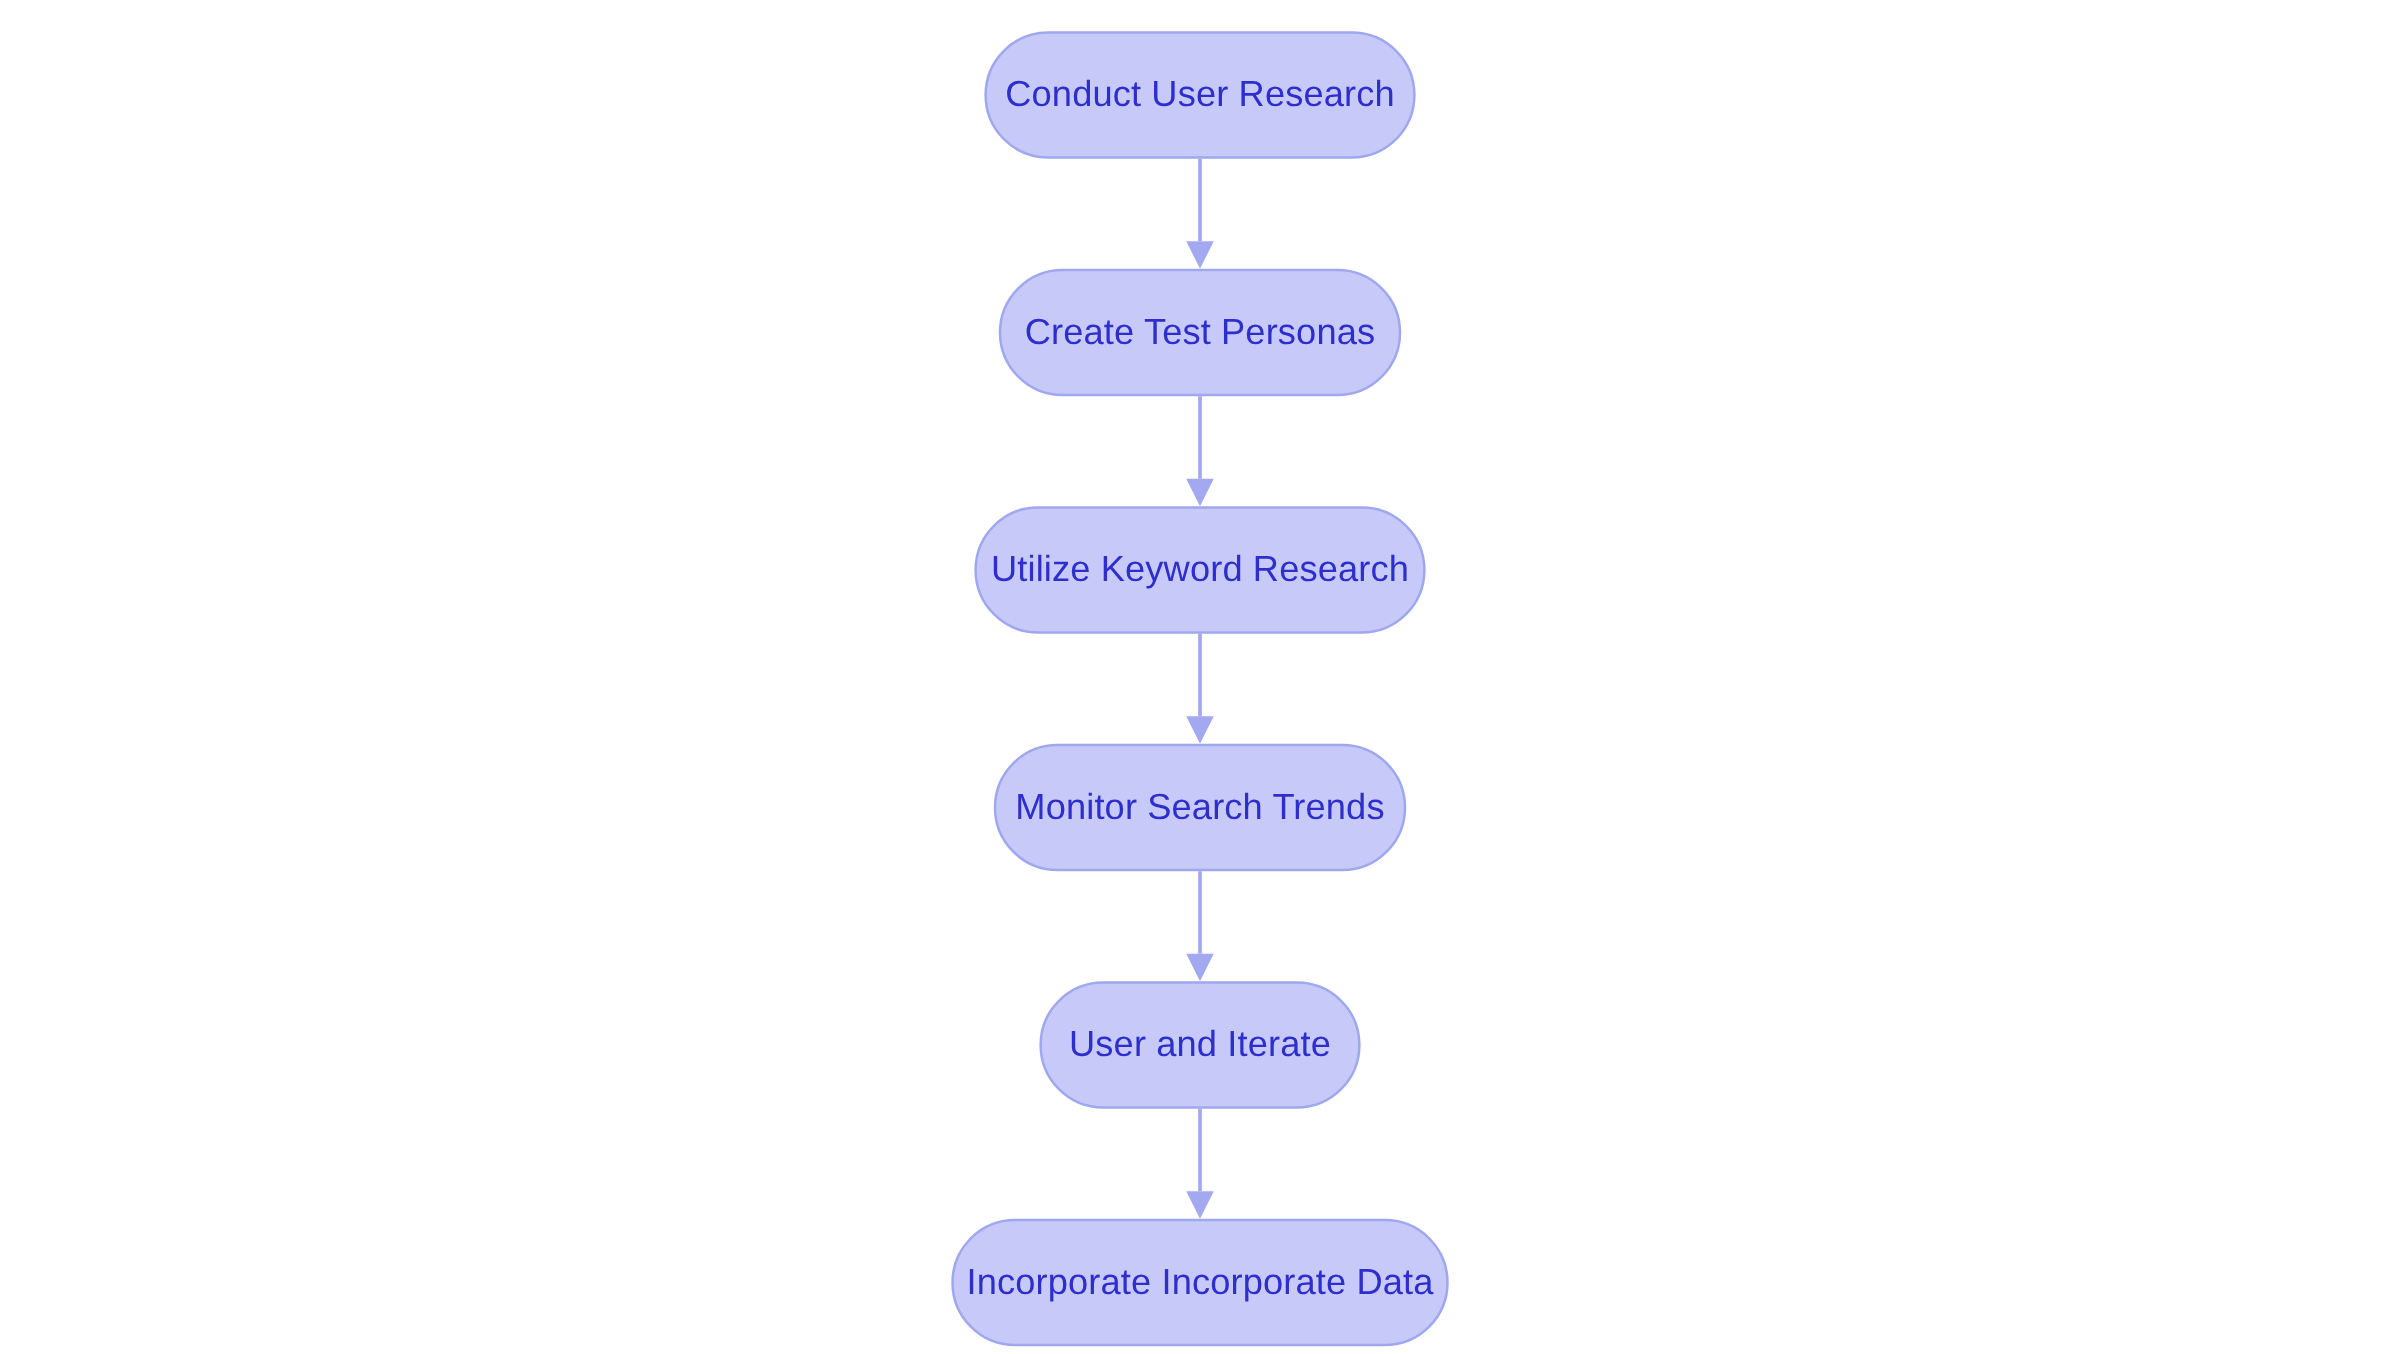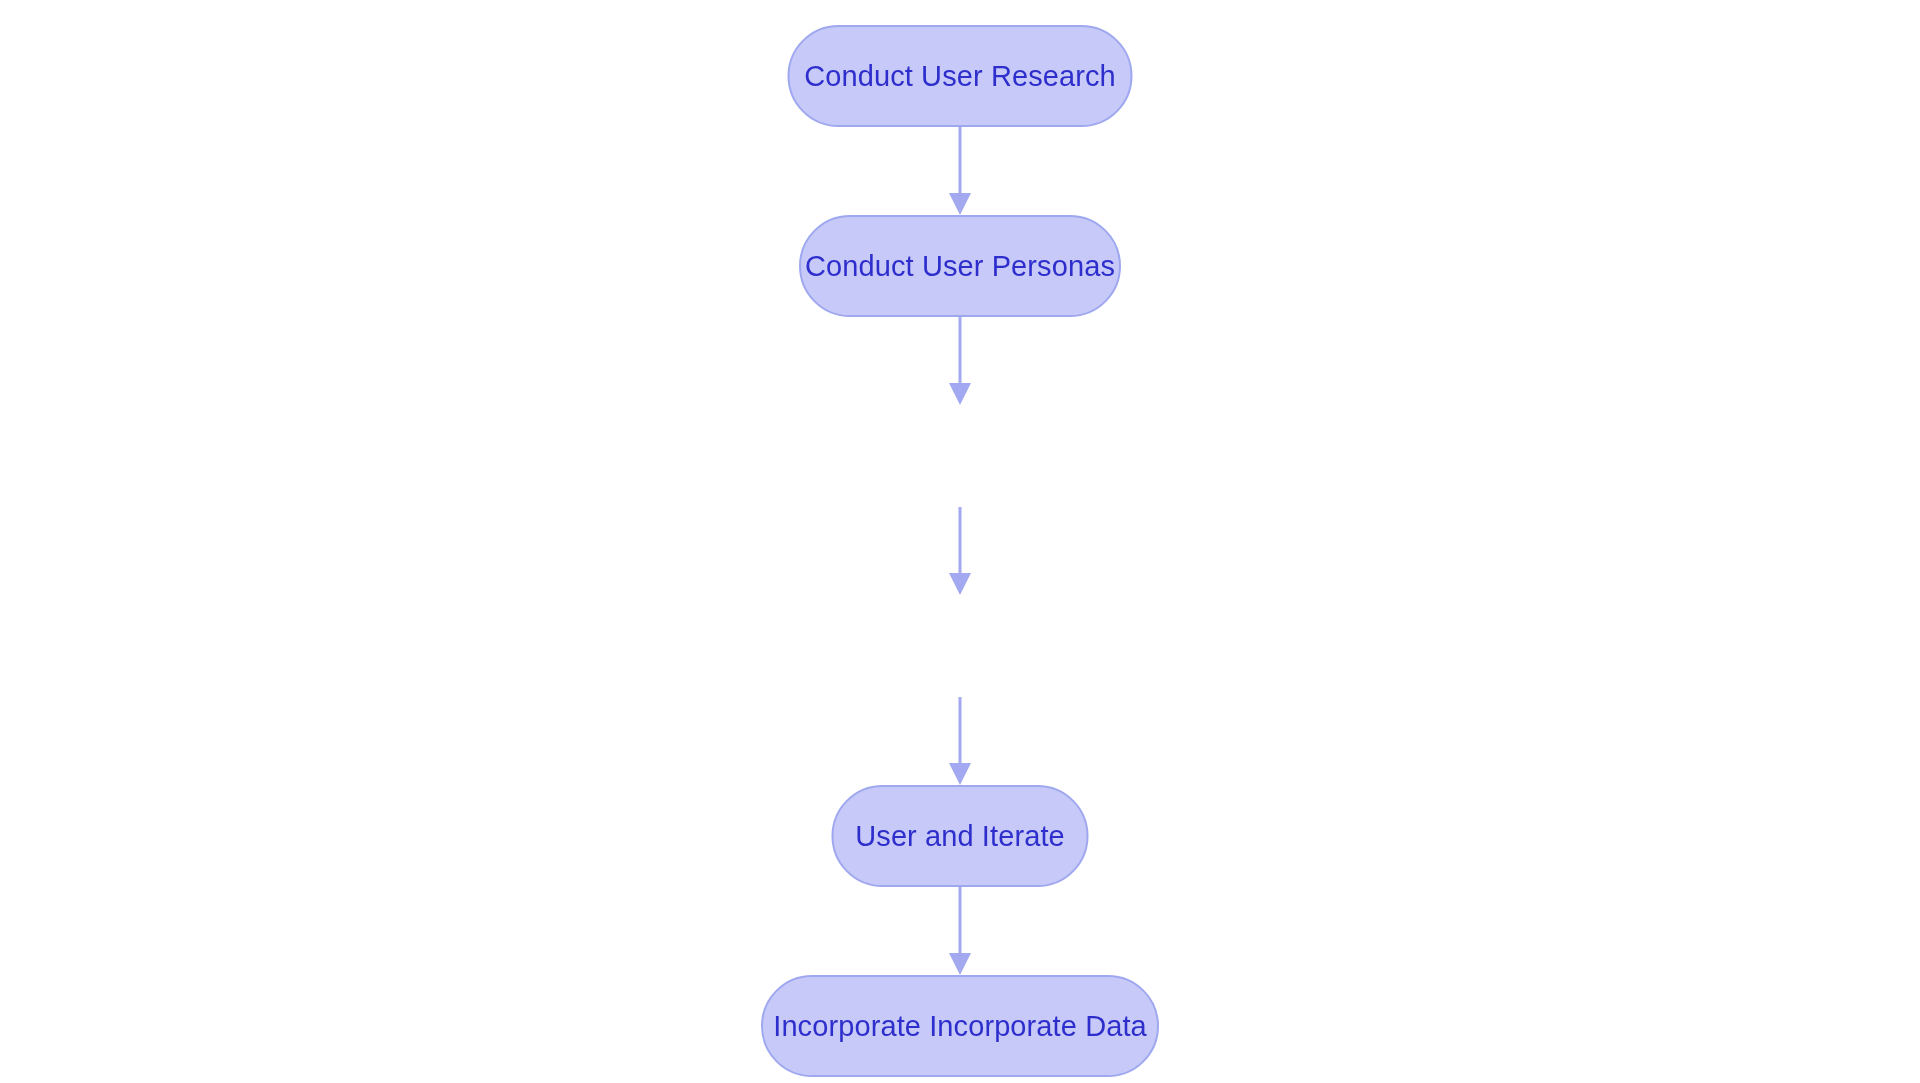--- a/index.html
+++ b/index.html
@@ -85,34 +85,40 @@
   <div class="flow-node" style="width: 345px; top: 13px;">
     <span class="node-label">Conduct User Research</span>
   </div>
 
   <div class="flow-connector" style="top: 115px;">
     <div class="conn-line"></div>
     <div class="conn-arrow"></div>
   </div>
 
   <div class="flow-node" style="width: 322px; top: 203px;">
-    <span class="node-label">Conduct User Personas</span>
+    <span class="node-label">Create Test Personas</span>
   </div>
 
   <div class="flow-connector" style="top: 305px;">
     <div class="conn-line"></div>
     <div class="conn-arrow"></div>
   </div>
 
+  <div class="flow-node" style="width: 361px; top: 393px;">
+    <span class="node-label">Utilize Keyword Research</span>
+  </div>
 
   <div class="flow-connector" style="top: 495px;">
     <div class="conn-line"></div>
     <div class="conn-arrow"></div>
   </div>
 
+  <div class="flow-node" style="width: 330px; top: 583px;">
+    <span class="node-label">Monitor Search Trends</span>
+  </div>
 
   <div class="flow-connector" style="top: 685px;">
     <div class="conn-line"></div>
     <div class="conn-arrow"></div>
   </div>
 
   <div class="flow-node" style="width: 257px; top: 773px;">
     <span class="node-label">User and Iterate</span>
   </div>
 

